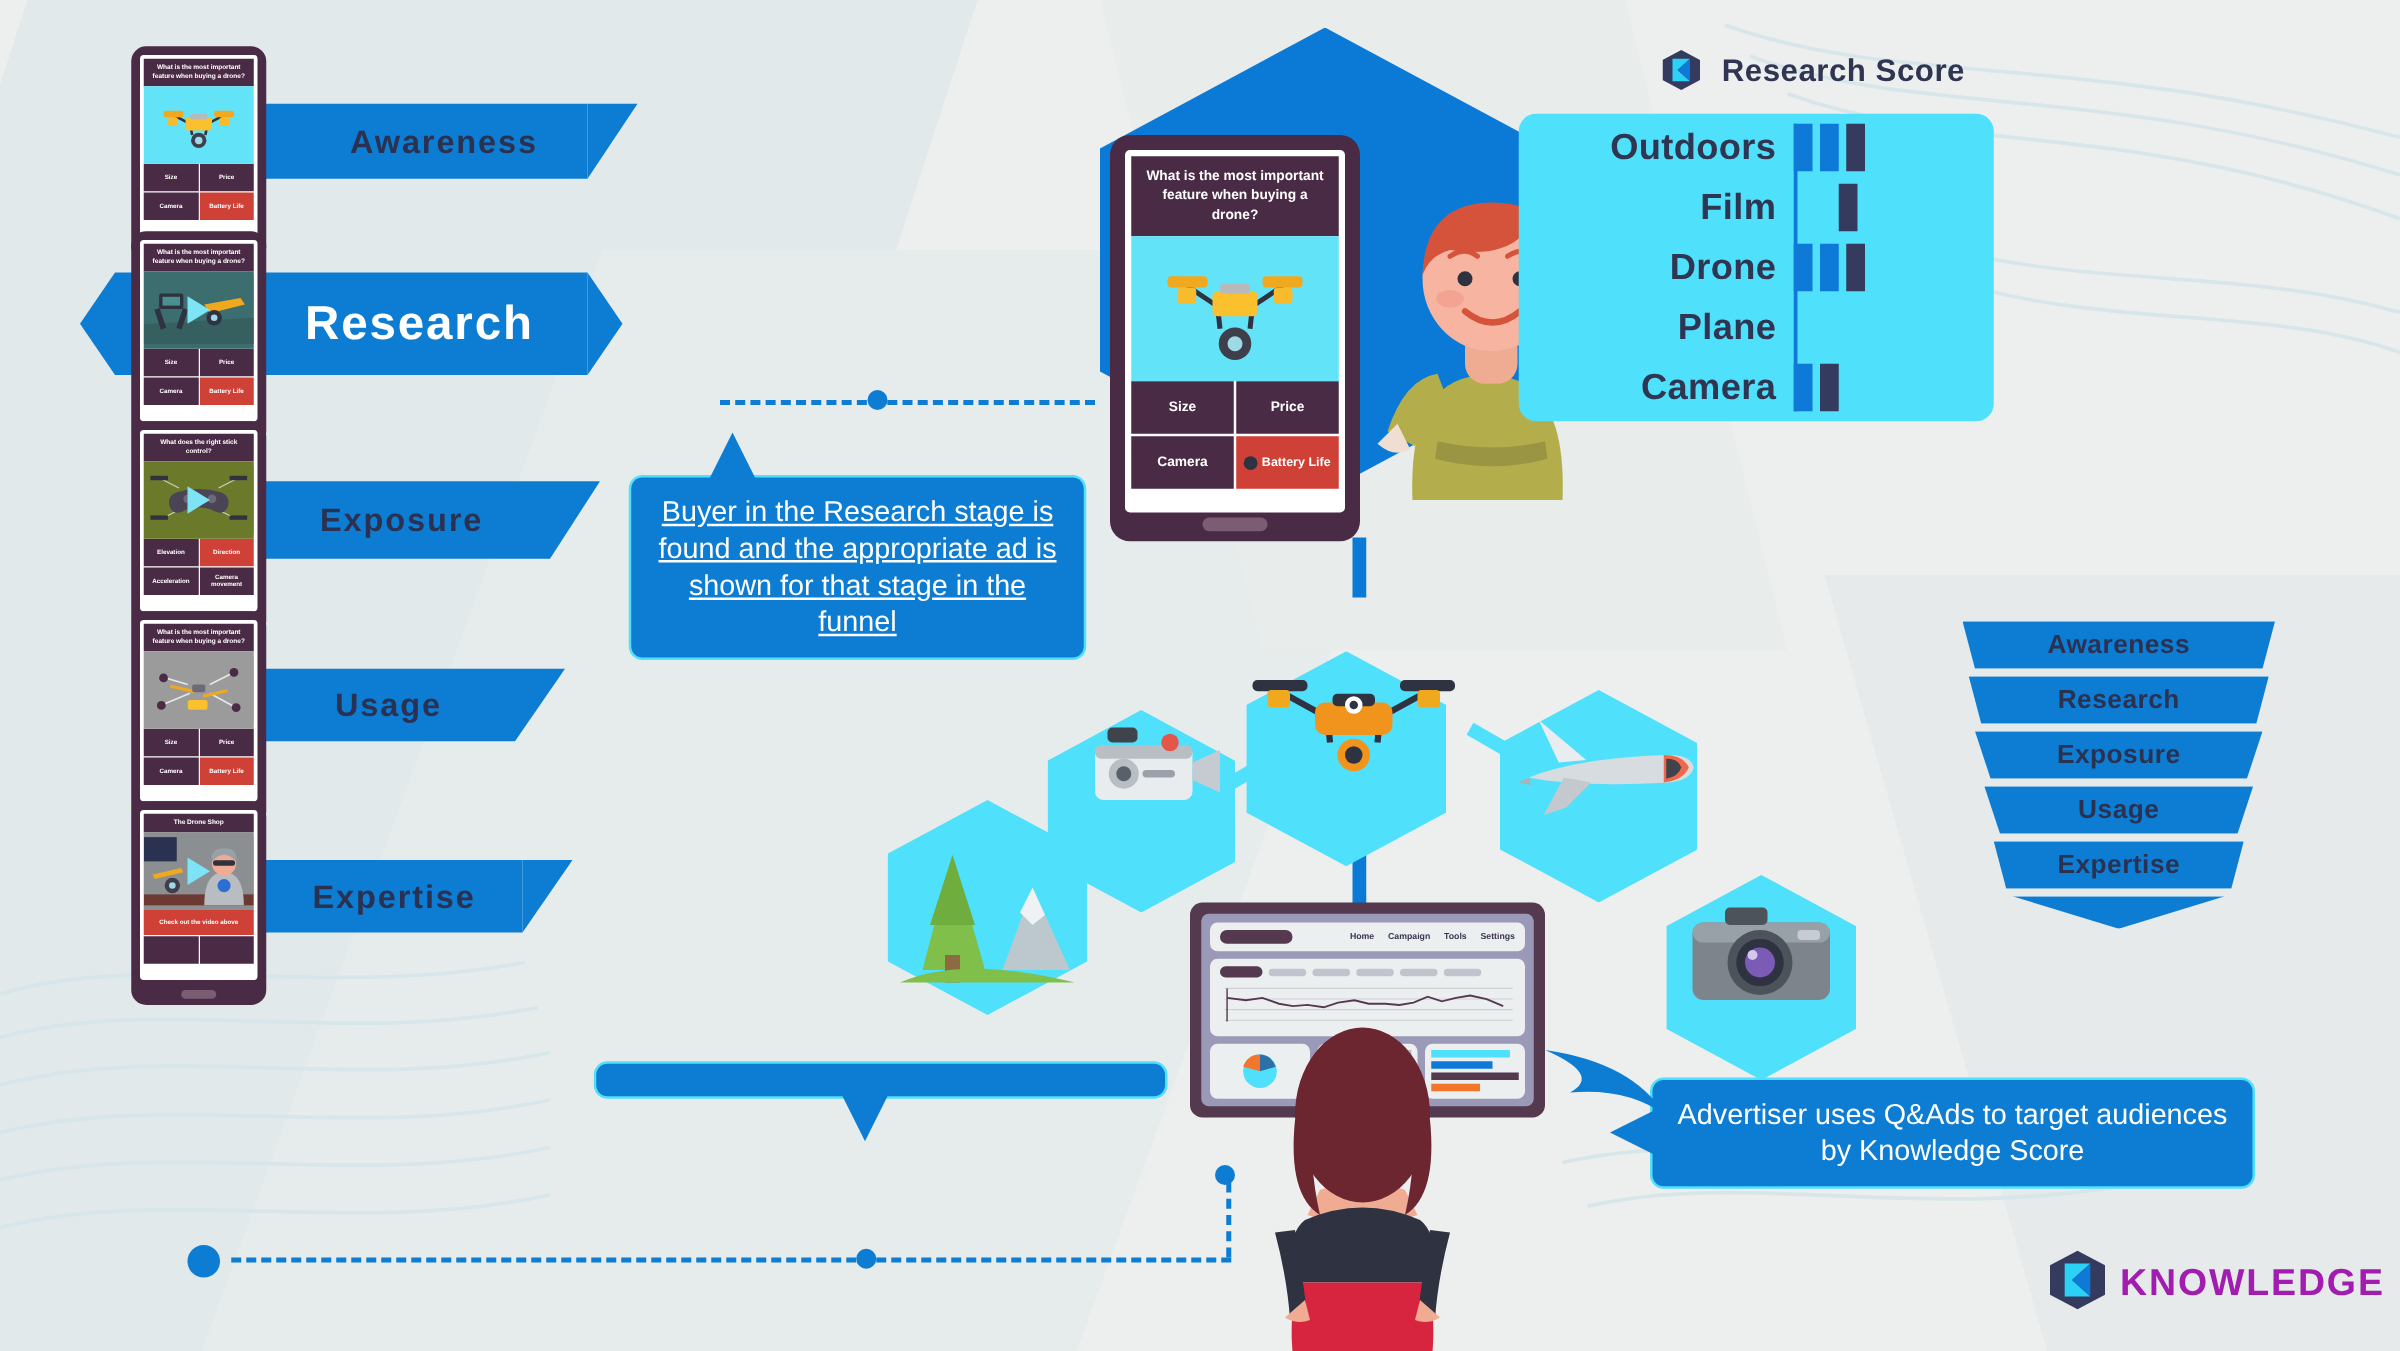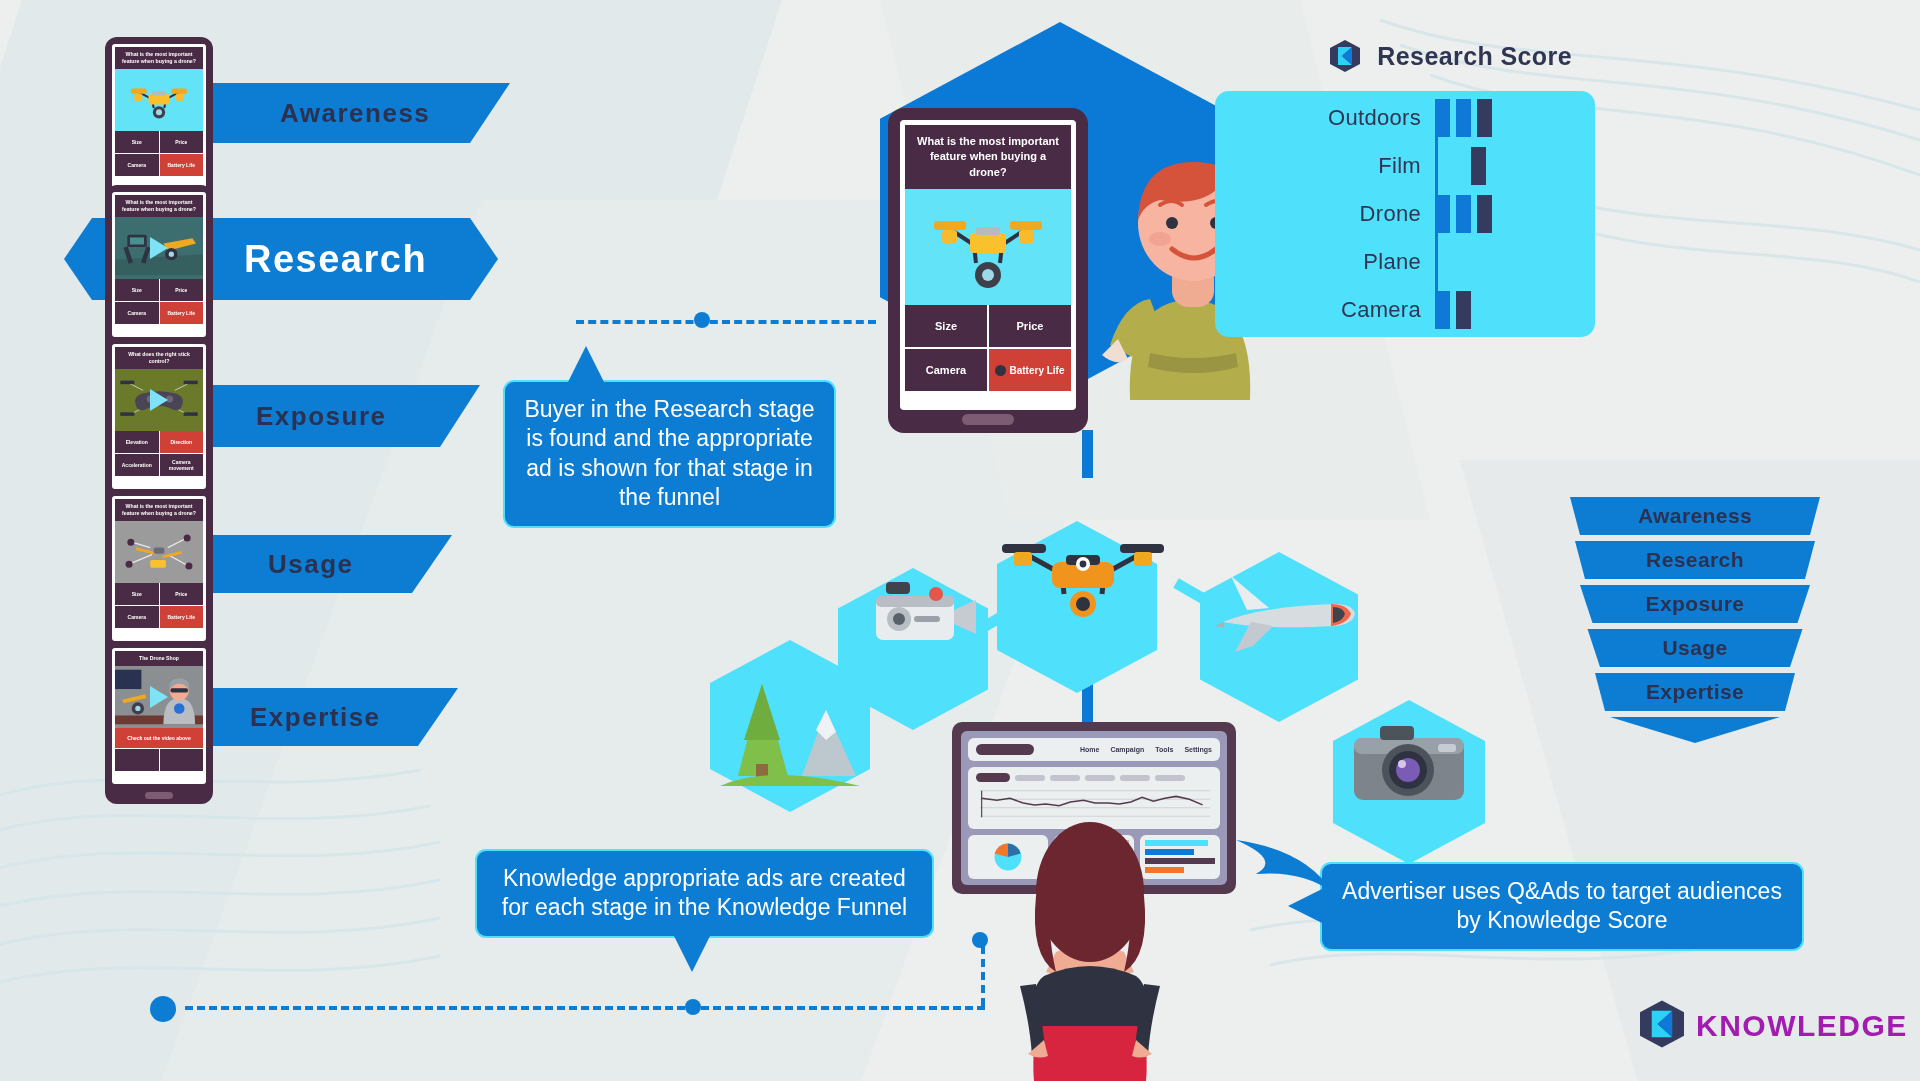--- a/index.html
+++ b/index.html
@@ -135,21 +135,21 @@
 
   
   #score-panel {
     position:absolute; left:1215px; top:91px; width:380px; height:246px;
     background:#4fe0fb; border-radius:14px;
   }
   .score-row { position:absolute; left:0; width:100%; height:44px;
                display:flex; align-items:center; }
   .score-row .name {
     width:220px; text-align:right; padding-right:14px;
-    font-size:22px; font-weight:normal; color:#303552; letter-spacing:.3px;
+    font-size:29px; font-weight:bold; color:#303552; letter-spacing:.3px;
   }
   .score-row .bars { display:flex; gap:6px; align-items:center; height:100%; }
   .seg { width:15px; height:38px; }
   .seg.blue { background:#0f79d8; }
   .seg.navy { background:#343b5e; }
   #score-axis {
     position:absolute; left:220px; top:8px; width:3px; height:230px;
     background:#0f79d8;
   }
   #score-title {
@@ -660,32 +660,31 @@
   </div>
   <div class="funnel-seg" style="height:38px;clip-path:polygon(7% 0%,93% 0%,88% 100%,12% 100%);">
     <span>Usage</span>
   </div>
   <div class="funnel-seg" style="height:38px;clip-path:polygon(10% 0%,90% 0%,86% 100%,14% 100%);">
     <span>Expertise</span>
   </div>
   <div style="height:26px;background:#0d7dd4;clip-path:polygon(16% 0%,84% 0%,50% 100%);"></div>
 </div>
 
-<div class="bubble" style="left:505px;top:382px;width:329px;">
+<div class="bubble" style="left:505px;top:382px;width:362px;text-decoration:underline;">
   <div class="bub-tail" style="left:62px;top:-36px;
        border-left:19px solid transparent;border-right:19px solid transparent;
        border-bottom:38px solid #0d7dd4;"></div>
   <span>Buyer in the Research stage is found and the appropriate ad is shown for that stage in the funnel</span>
 </div>
 
 <div class="bubble" style="left:477px;top:851px;width:455px;">
   <div class="bub-tail" style="left:196px;bottom:-36px;
        border-left:19px solid transparent;border-right:19px solid transparent;
        border-top:38px solid #0d7dd4;"></div>
-  <span>Knowledge appropriate ads are created for each stage in the Knowledge Funnel</span>
 </div>
 
 <div class="bubble" style="left:1322px;top:864px;width:480px;">
   <div class="bub-tail" style="left:-34px;top:24px;
        border-top:18px solid transparent;border-bottom:18px solid transparent;
        border-right:36px solid #0d7dd4;"></div>
   <span>Advertiser uses Q&amp;Ads to target audiences by Knowledge Score</span>
 </div>
 
 <svg style="position:absolute;left:1230px;top:830px;width:120px;height:100px;" viewBox="0 0 120 100">

